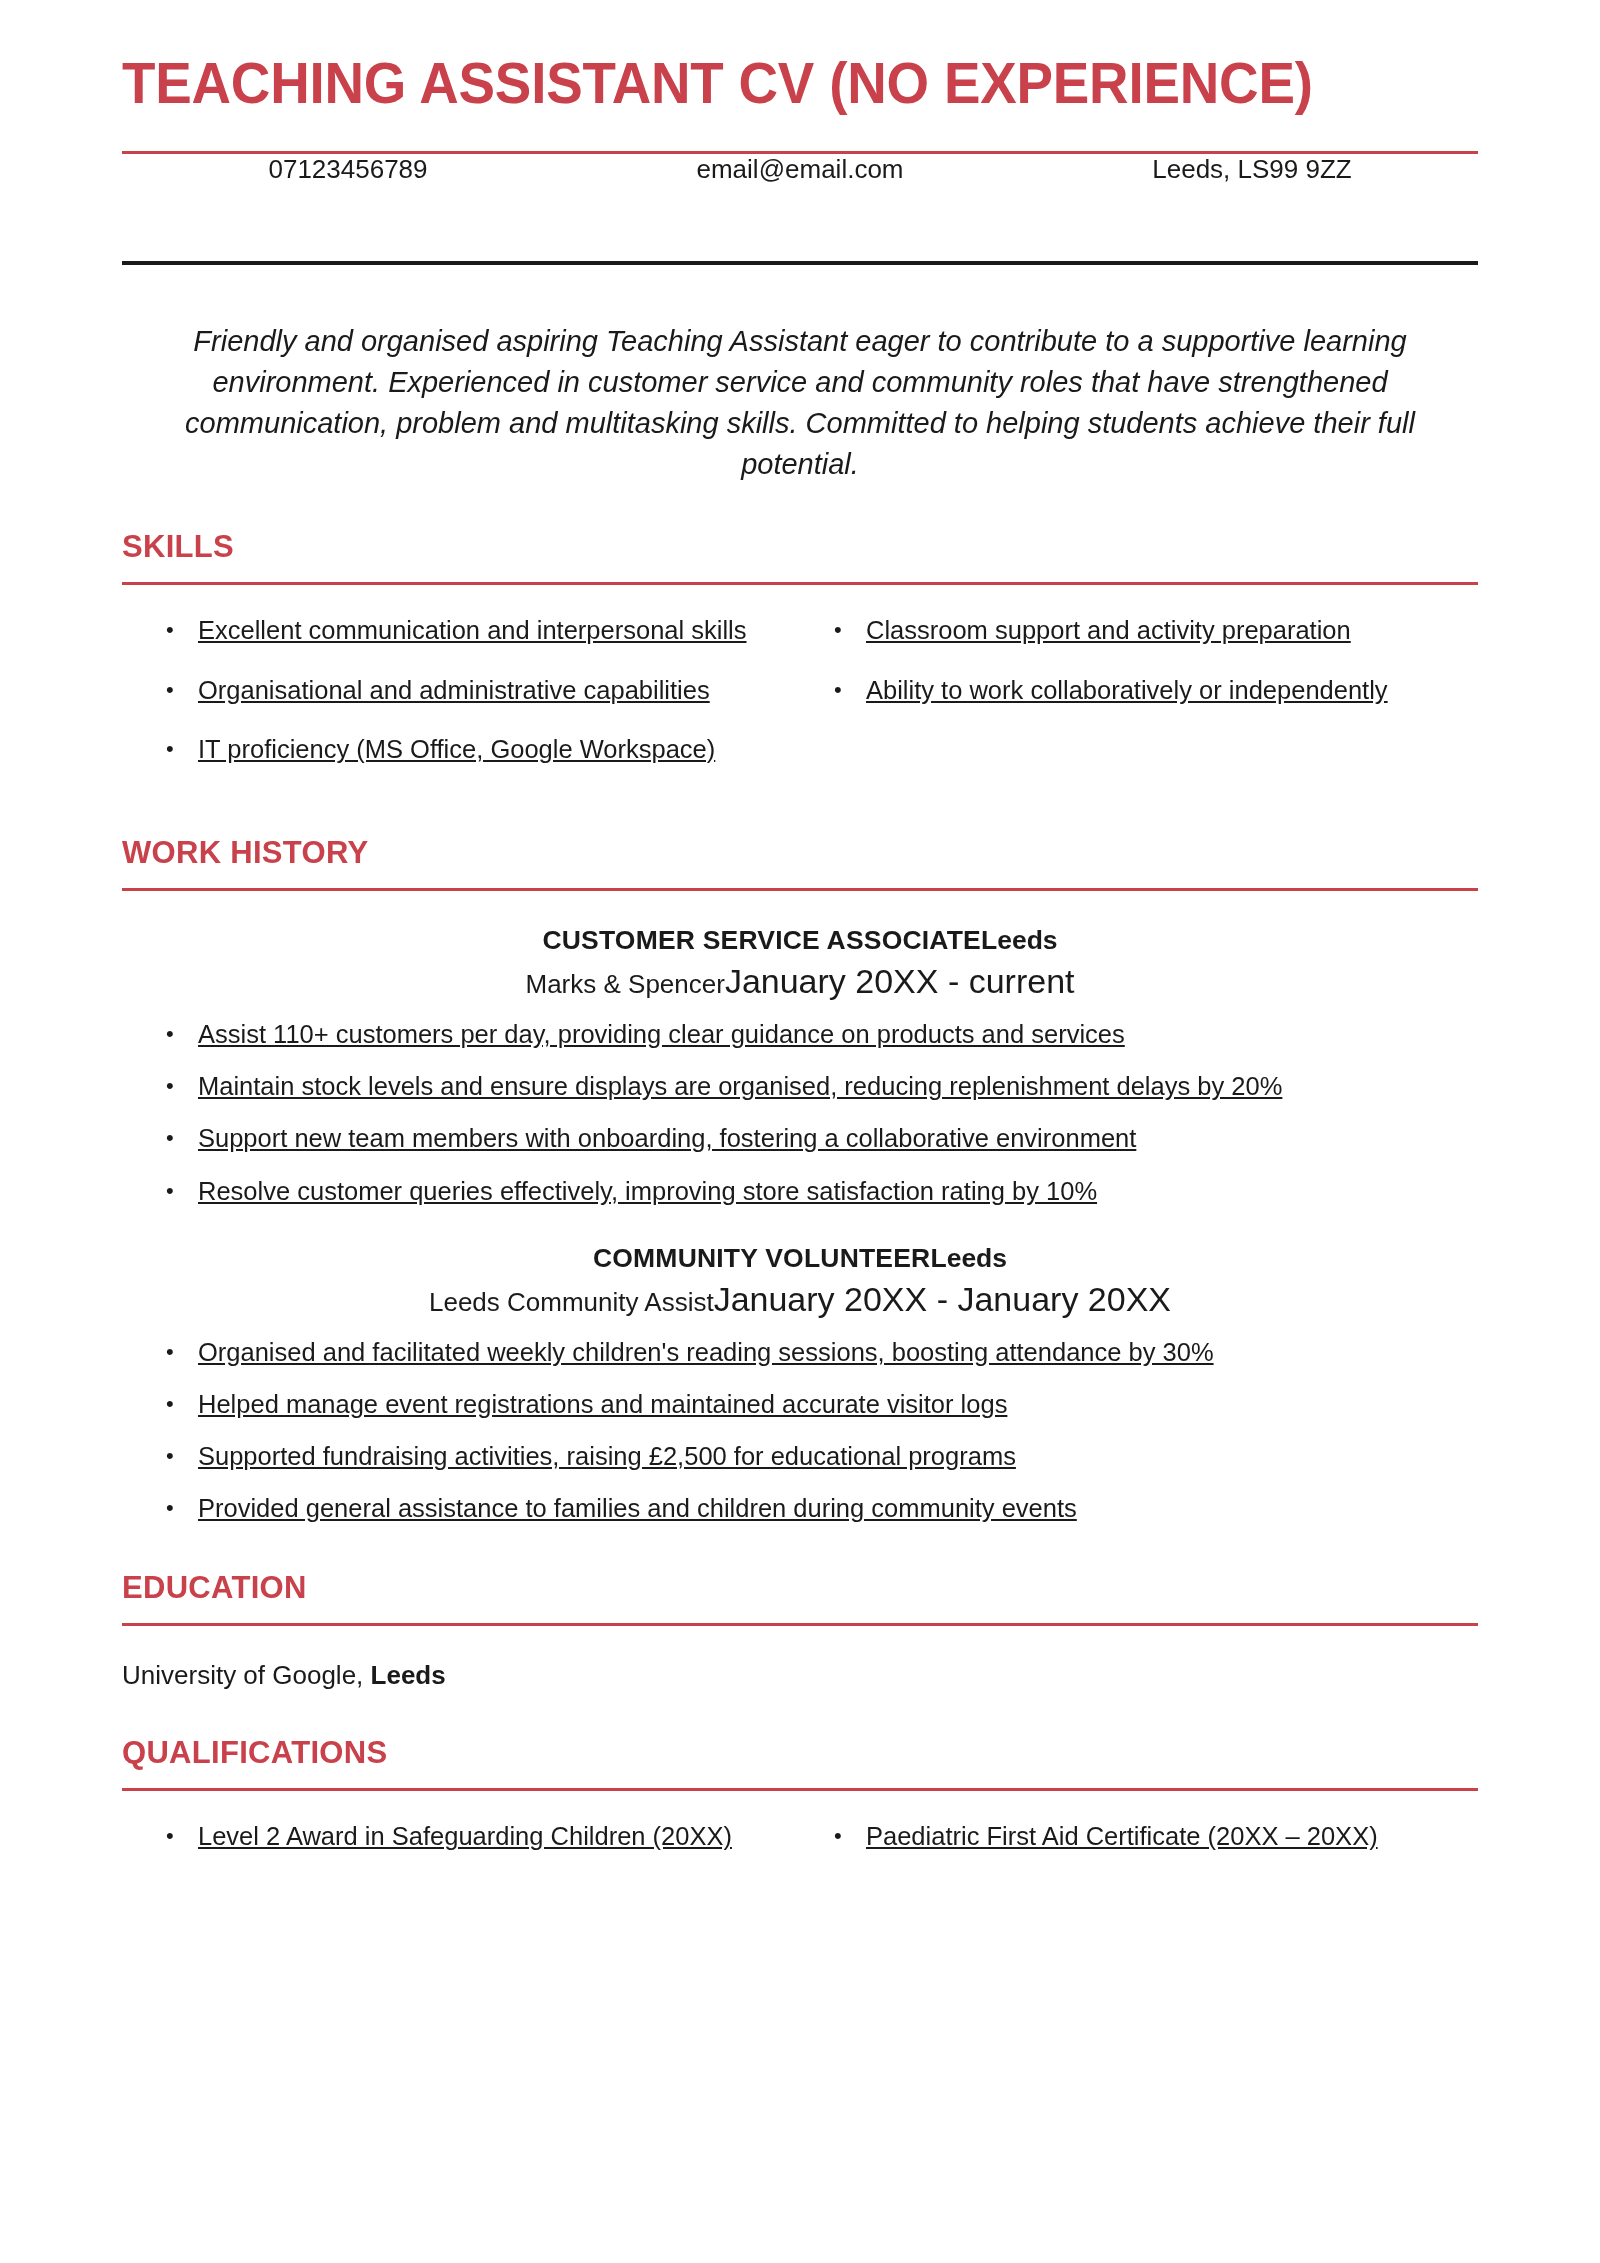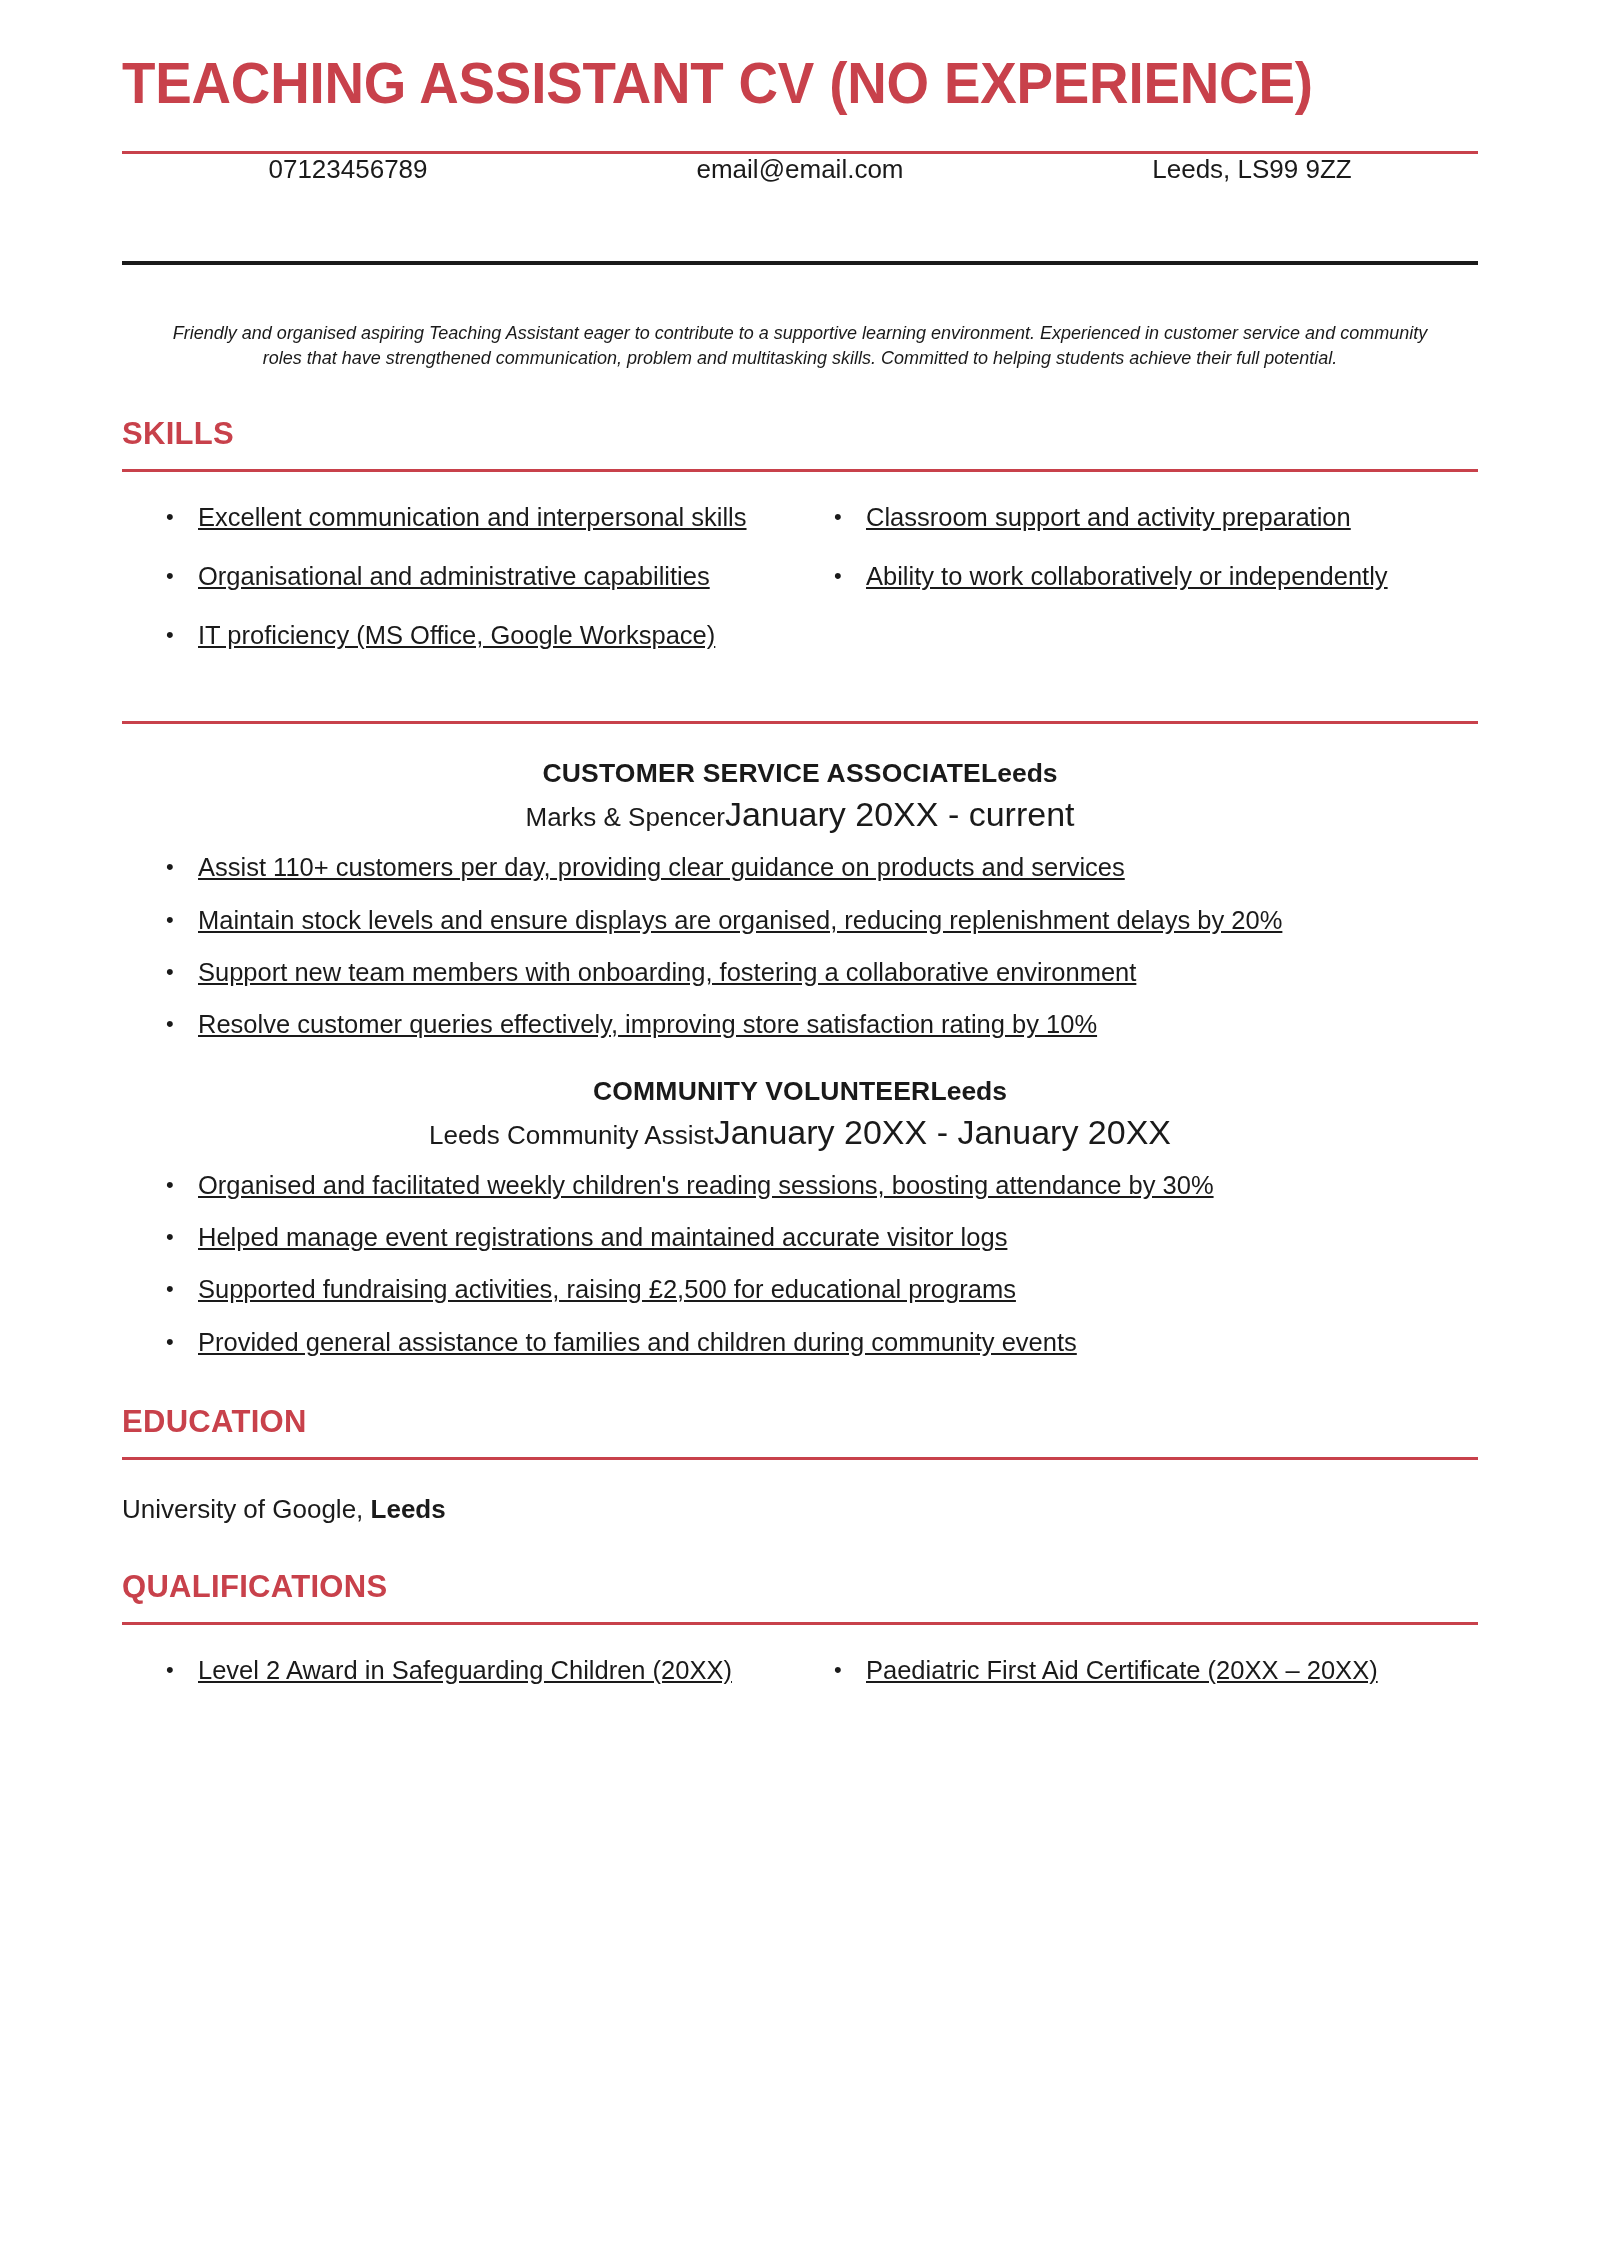--- a/index.html
+++ b/index.html
@@ -57,21 +57,21 @@
     color: #1a1a1a;
     white-space: nowrap;
   }
 
   
   .summary {
     margin: 56px auto 0 auto;
     width: 1270px;
     text-align: center;
     font-style: italic;
-    font-size: 18px;
+    font-size: 29px;
     line-height: 1.42;
     color: #1a1a1a;
   }
 
   
   .section {
     margin-top: 44px;
   }
   .section-title {
     font-size: 31px;
@@ -206,20 +206,21 @@
         </div>
         <div class="bullet">
           <span class="dot">•</span>
           <span class="btext">Ability to work collaboratively or independently</span>
         </div>
       </div>
     </div>
   </div>
 
   <div class="section">
+    <div class="section-title">WORK HISTORY</div>
     <hr class="section-rule">
 
     <div class="entry">
       <div class="entry-row">
         <div class="entry-title">CUSTOMER SERVICE ASSOCIATE</div>
         <div class="entry-loc">Leeds</div>
       </div>
       <div class="entry-row entry-sub">
         <div class="entry-org">Marks &amp; Spencer</div>
         <div class="entry-date">January 20XX - current</div>

